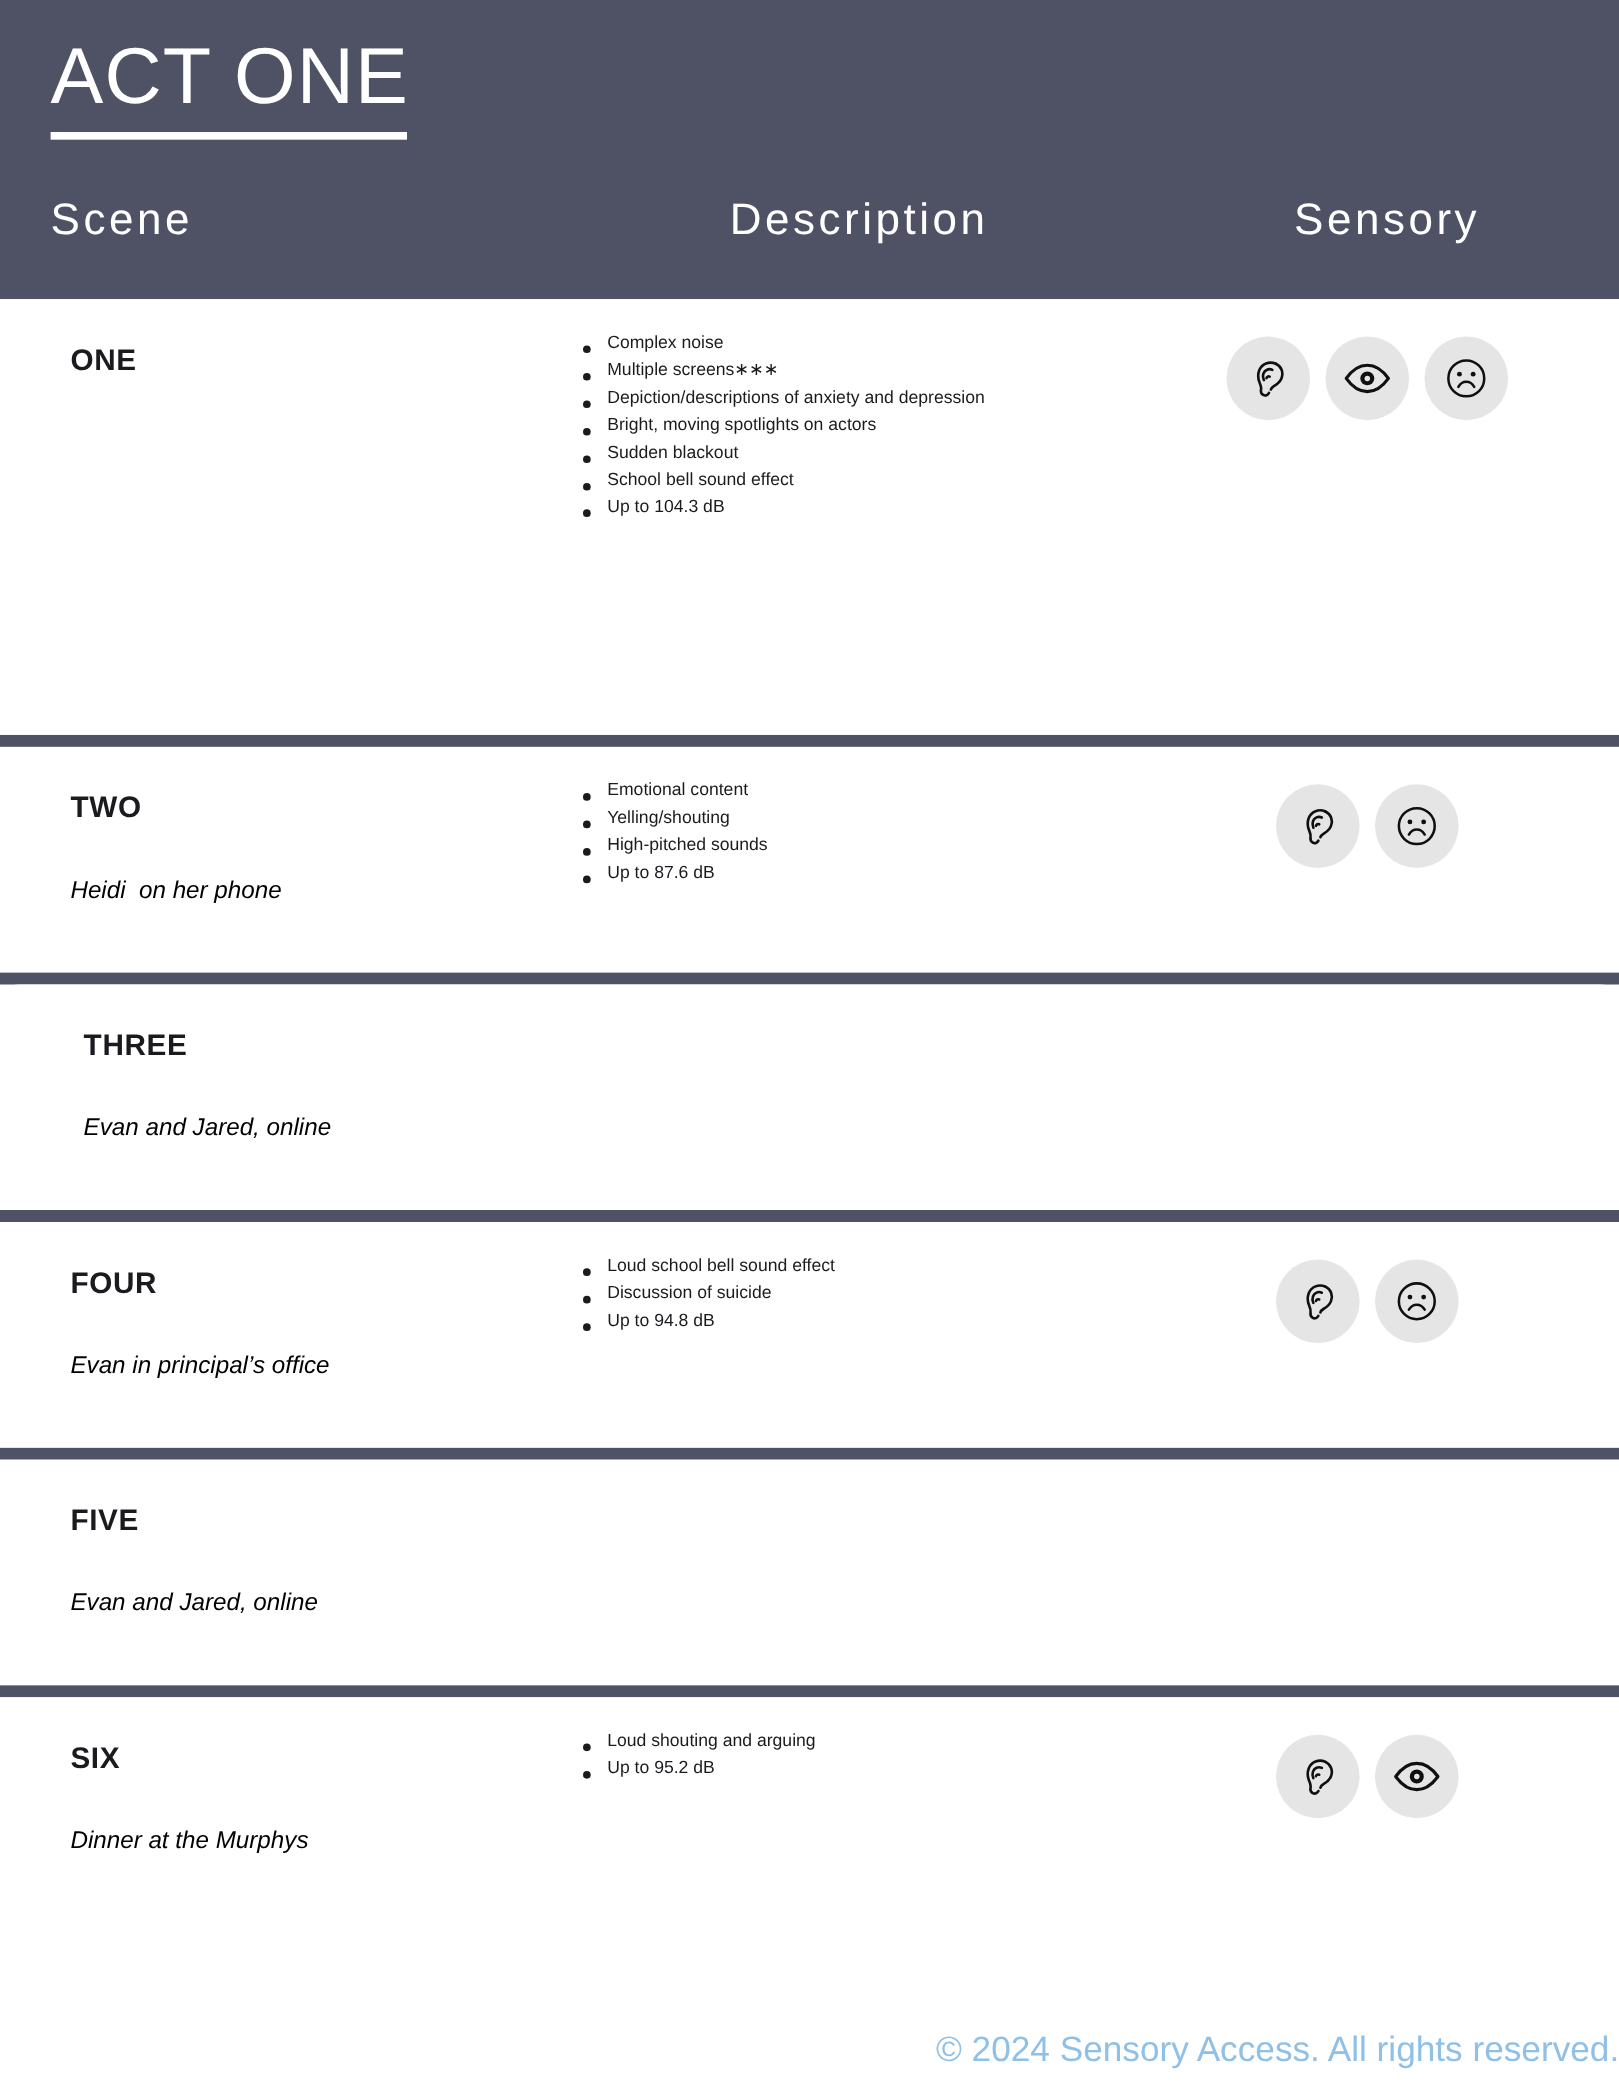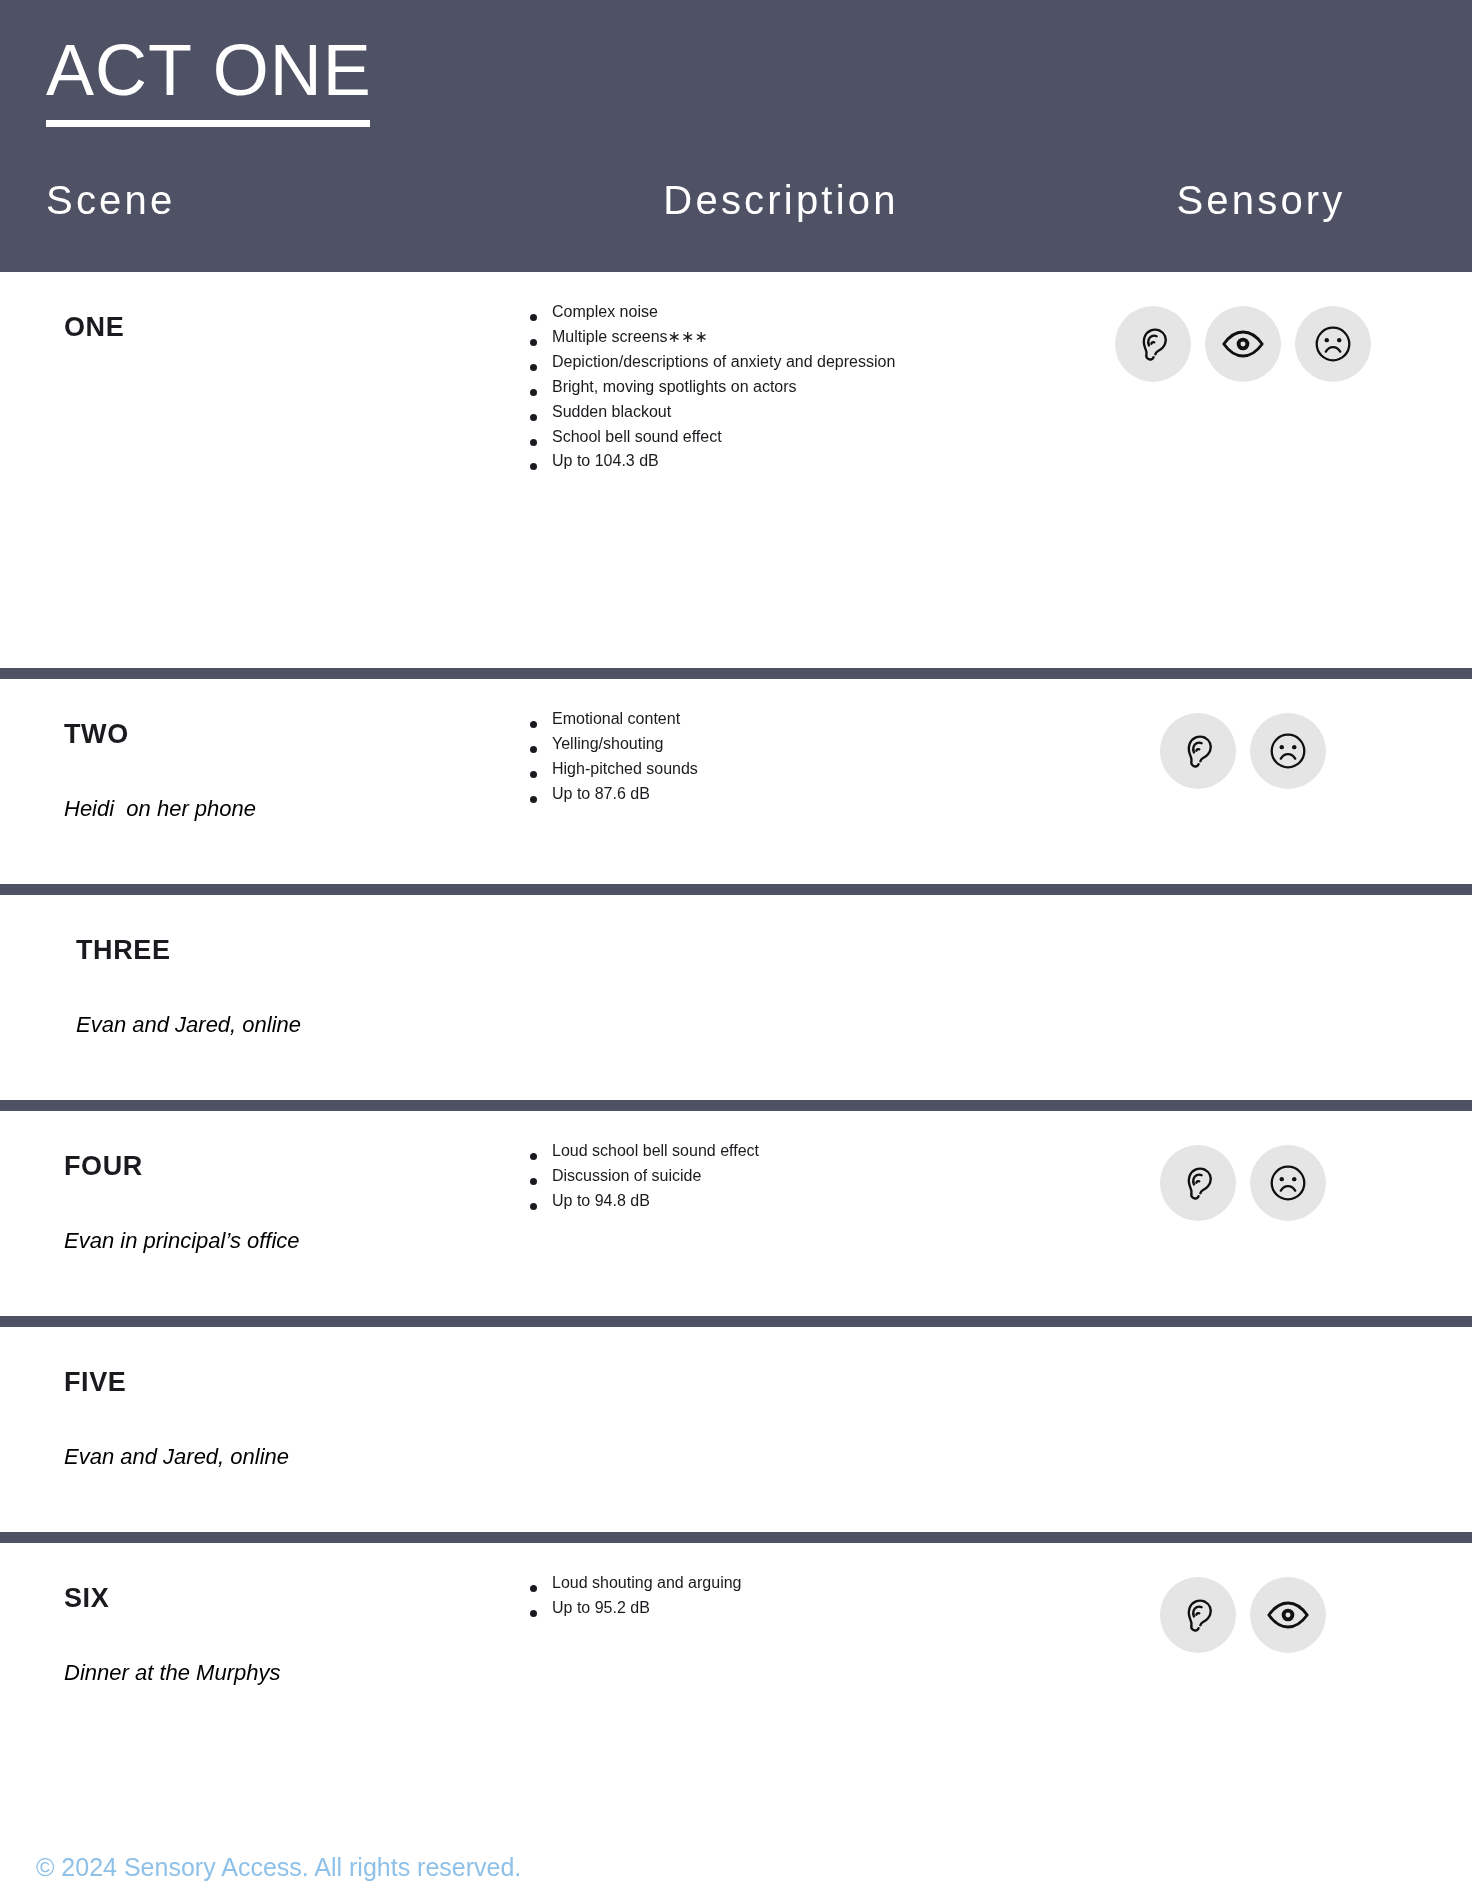--- a/index.html
+++ b/index.html
@@ -111,24 +111,23 @@
   .icon-badge svg { display: block; }
 
   
   .divider { height: 11px; background: #4f5265; width: 100%; }
 
   
   .footer {
     position: absolute;
     left: 0; right: 0;
     bottom: 18px;
-    text-align: left;
+    text-align: right;
     color: #8ec0e8;
-    font-size: 25px;
-    padding-left: 36px;
+    font-size: 32px;
   }
 
   
   .r1 { height: 396px; }
   .r2 { height: 205px; }
   .r3 { height: 205px; border-radius: 17px; }
   .r4 { height: 205px; }
   .r5 { height: 205px; }
   .r6 { height: 195px; }
 </style>

